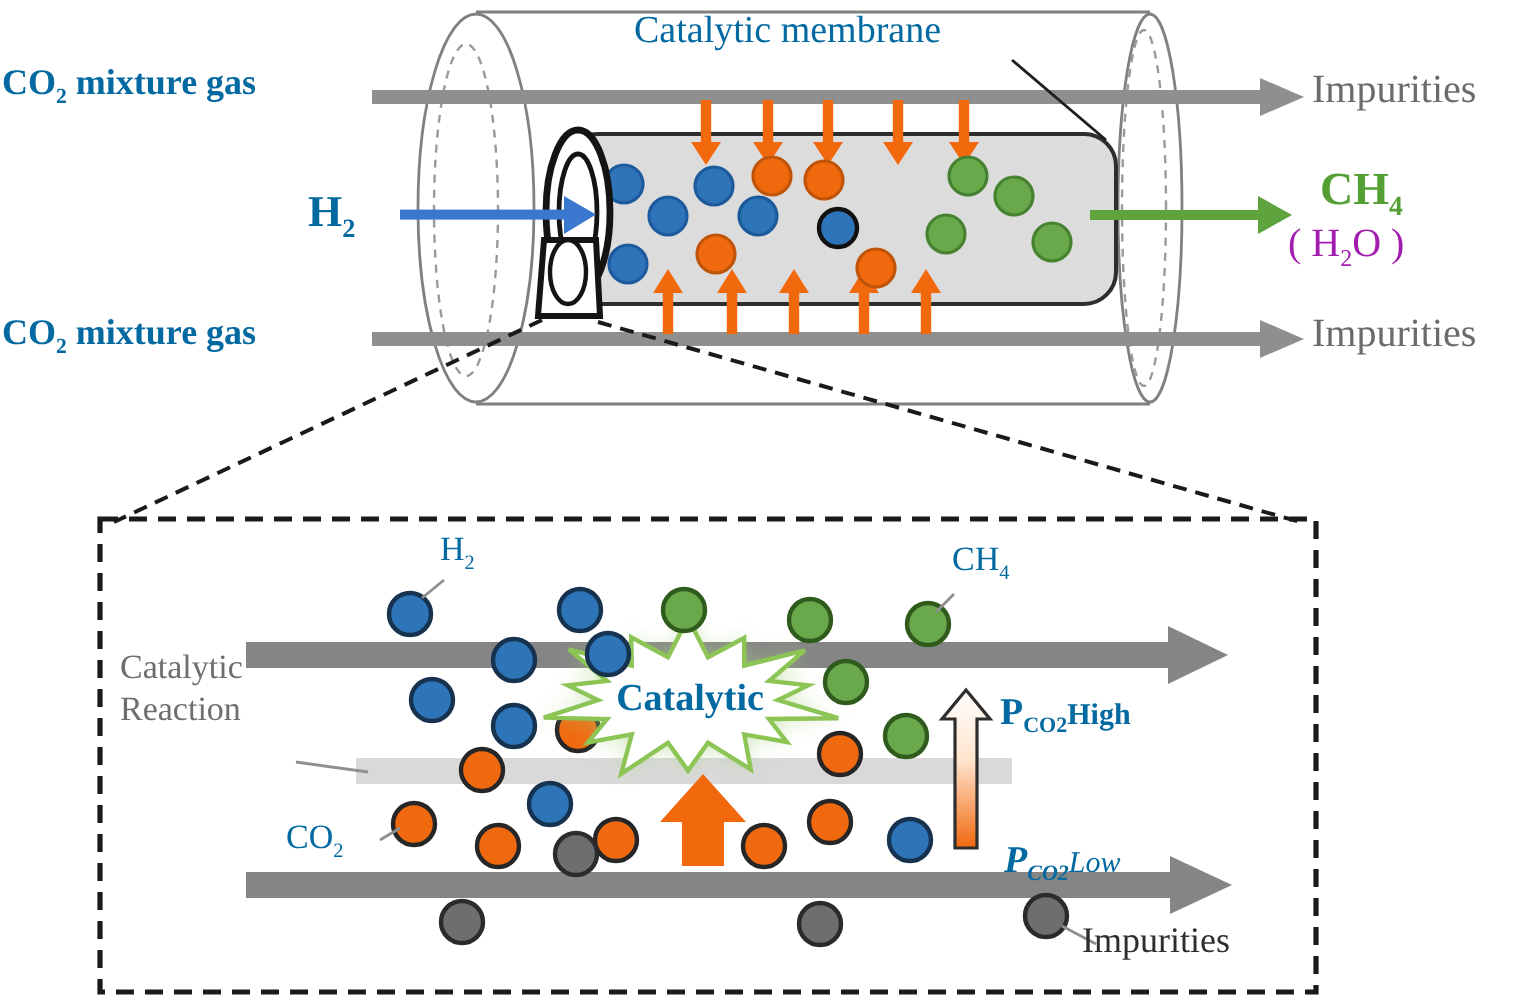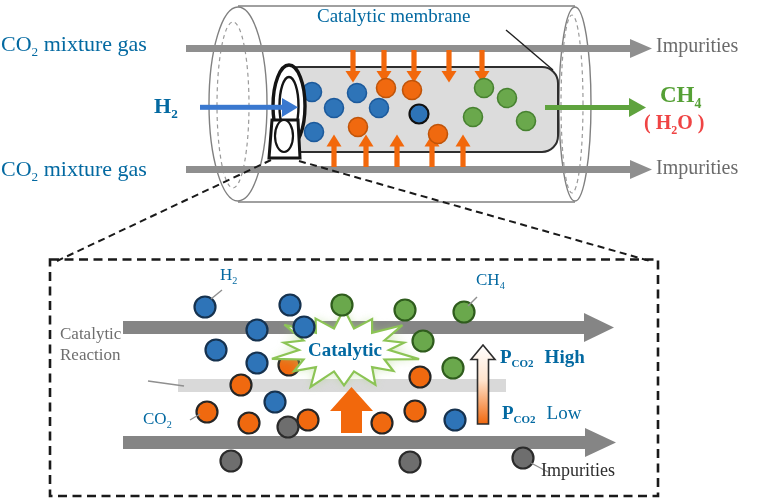--- a/index.html
+++ b/index.html
@@ -1,32 +1,32 @@
 <!DOCTYPE html>
 <html><head>
 <meta charset="utf-8">
 <style>
   html,body{margin:0;padding:0;background:#fff;}
   .stage{position:relative;width:768px;height:503px;background:#ffffff;
          font-family:"Liberation Serif", serif;overflow:hidden;}
   svg{position:absolute;left:0;top:0;}
   .lbl{position:absolute;white-space:nowrap;color:#0369a1;line-height:1.08;}
   .lbl sub{font-size:60%;line-height:0;}
-  .feed{font-size:22px;font-weight:normal;}
+  .feed{font-size:18px;font-weight:bold;}
   .h2in{font-size:22px;font-weight:bold;}
   .memtitle{font-size:19px;}
   .impur{font-size:20px;color:#6b6b6b;}
   .ch4out{font-size:23px;font-weight:bold;color:#55a035;}
-  .h2oout{font-size:20px;font-weight:bold;color:#ef4444;}
+  .h2oout{font-size:20px;font-weight:normal;color:#a21caf;}
   .zlabel{font-size:17px;}
   .zmem{font-size:17px;color:#6e6e6e;line-height:21px;}
   .reaction{font-size:19px;font-weight:bold;text-align:center;width:122px;}
   .pco2 .p{font-size:19px;font-weight:bold;}
   .pco2 sub{font-size:11px;font-weight:bold;}
-  .pco2 .word{font-size:19px;margin-left:11px;}
+  .pco2 .word{font-size:15px;}
   .pco2 .word.b{font-weight:bold;}
   .zimp{font-size:18px;color:#2e2e2e;}
 </style>
 </head>
 <body>
 
 <div class="stage">
 
   <svg width="768" height="503" viewBox="0 0 768 503">
     <defs>
@@ -212,16 +212,16 @@
     <div>Catalytic</div>
     <div>Reaction</div>
   </div>
 
   <div class="lbl zlabel" style="left:143px;top:410px;"><span>CO</span><sub>2</sub></div>
 
   <div class="lbl reaction" style="left:284px;top:340px;">Catalytic</div>
 
   <div class="lbl pco2" style="left:500px;top:347px;"><span class="p">P</span><sub>CO2</sub><span class="word b">High</span></div>
 
-  <div class="lbl pco2" style="left:502px;top:403px;"><span class="p">P</span><sub>CO2</sub><span class="word">Low</span></div>
+  <div class="lbl pco2" style="left:502px;top:421px;font-style:italic;"><span class="p">P</span><sub>CO2</sub><span class="word">Low</span></div>
 
   <div class="lbl zimp" style="left:541px;top:461px;">Impurities</div>
 </div>
 
 </body></html>

